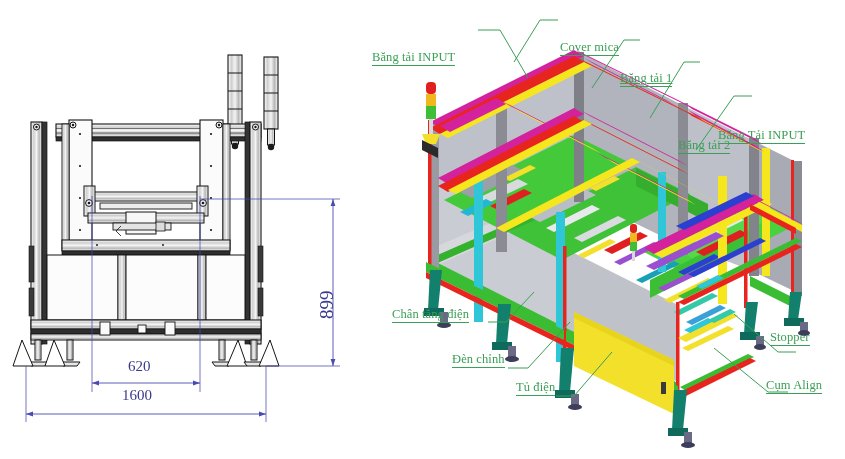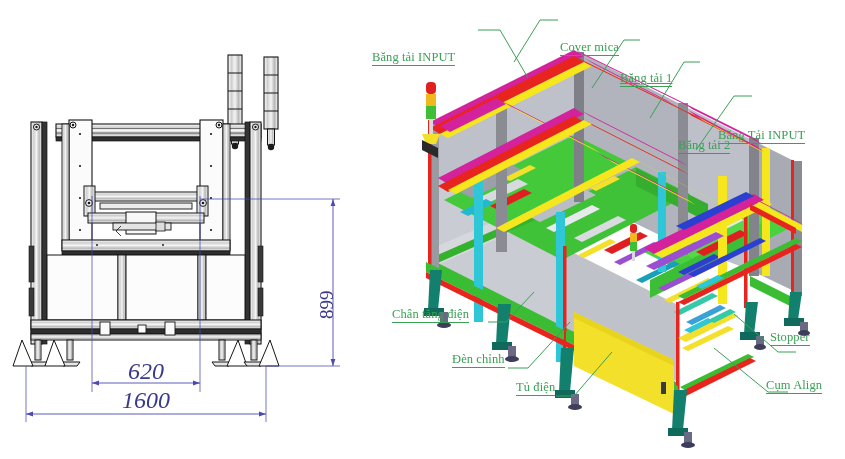--- a/index.html
+++ b/index.html
@@ -15,21 +15,21 @@
   .lbl{position:absolute;color:#3aa055;font-size:12.5px;line-height:1;
        white-space:nowrap;letter-spacing:.1px;
        font-family:"Liberation Serif","DejaVu Serif",serif;}
   .lbl::after{content:"";display:block;height:1px;background:#3aa055;
               margin-top:1px;width:100%;}
 
   
   .dim{position:absolute;color:#3a3a8c;
        font-family:"Liberation Serif","DejaVu Serif",serif;
        white-space:nowrap;}
-  .dim-h{font-size:24px;font-style:italic;}
+  .dim-h{font-size:15px;}
   .dim-v{font-size:19px;transform-origin:0 0;transform:rotate(-90deg);}
 </style>
 </head>
 <body>
 
 <div id="stage">
 
   <div class="abs" style="left:0;top:0;">
   <svg width="380" height="459" viewBox="0 0 380 459">
     <defs>

